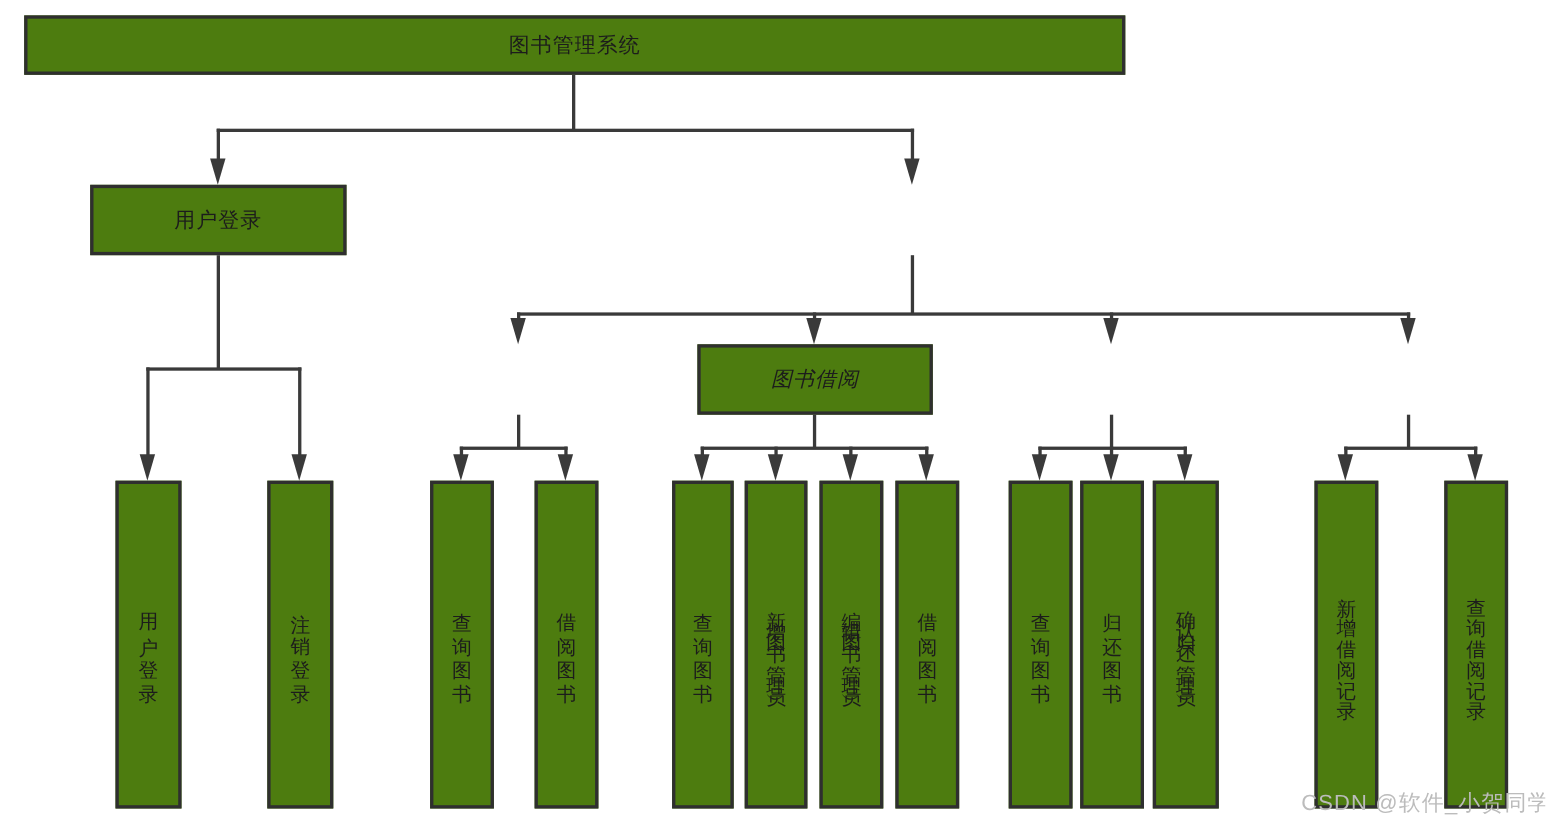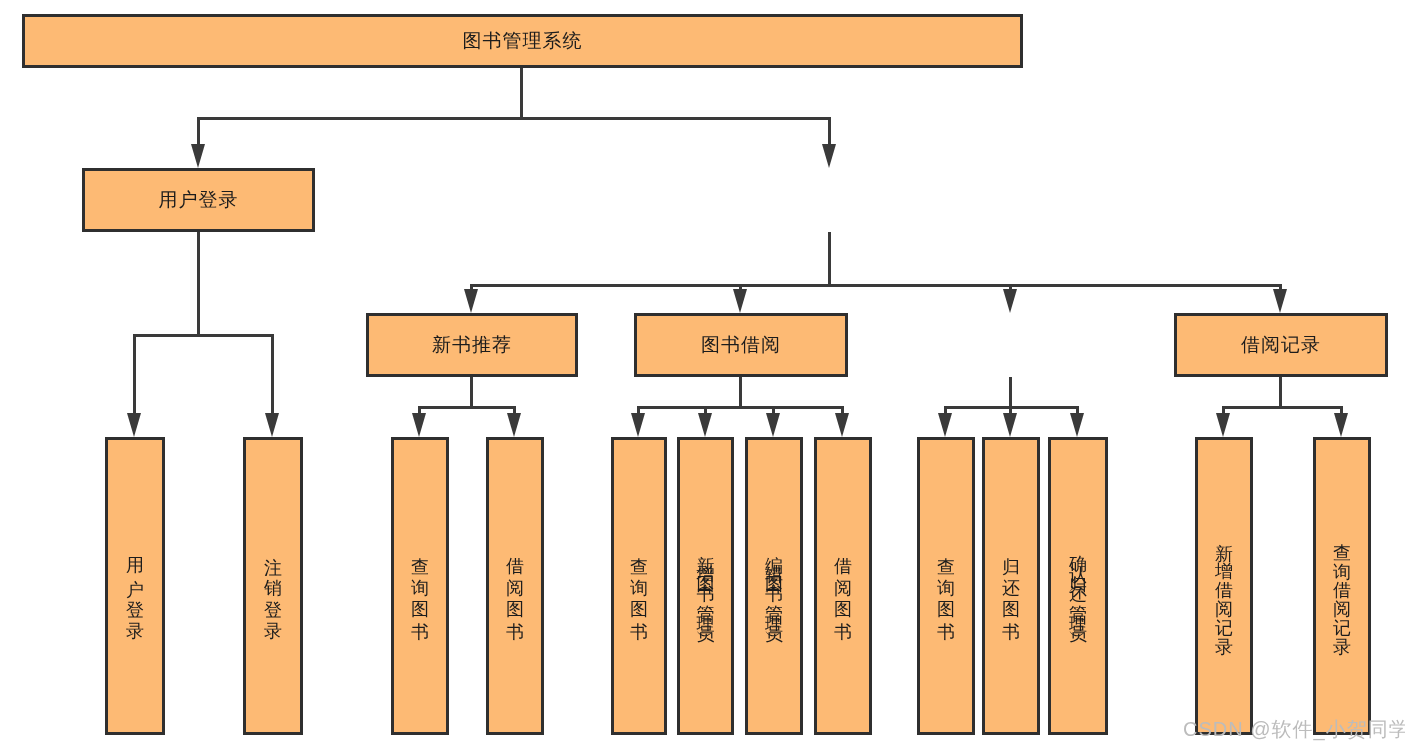--- a/index.html
+++ b/index.html
@@ -7,21 +7,21 @@
   #stage {
     position: relative;
     width: 1405px;
     height: 747px;
     background: #ffffff;
     overflow: hidden;
   }
   .box {
     position: absolute;
     box-sizing: border-box;
-    background: #fdba74;
+    background: #4d7c0f;
     border: 3px solid #2f2f2f;
     display: flex;
     align-items: center;
     justify-content: center;
     color: #1c1c1c;
     font-size: 19px;
     letter-spacing: 1px;
     text-align: center;
   }
   .leaf {
@@ -65,32 +65,26 @@
 
   <div class="box" style="left:22px; top:14px; width:1001px; height:54px;">
     <span>图书管理系统</span>
   </div>
 
   <div class="box" style="left:82px; top:168px; width:233px; height:64px;">
     <span>用户登录</span>
   </div>
 
 
-  <div class="box" style="left:366px; top:313px; width:212px; height:64px;">
-    <span>新书推荐</span>
-  </div>
 
-  <div class="box" style="left:634px; top:313px; width:214px; height:64px;">
+  <div class="box" style="left:634px; top:313px; width:214px; height:64px;font-style:italic;">
     <span>图书借阅</span>
   </div>
 
 
-  <div class="box" style="left:1174px; top:313px; width:214px; height:64px;">
-    <span>借阅记录</span>
-  </div>
 
   <div class="box leaf" style="left:105px; top:437px; width:60px; height:298px;">
     <span>用户登录</span>
   </div>
   <div class="box leaf" style="left:243px; top:437px; width:60px; height:298px;">
     <span>注销登录</span>
   </div>
 
   <div class="box leaf" style="left:391px; top:437px; width:58px; height:298px;">
     <span>查询图书</span>

